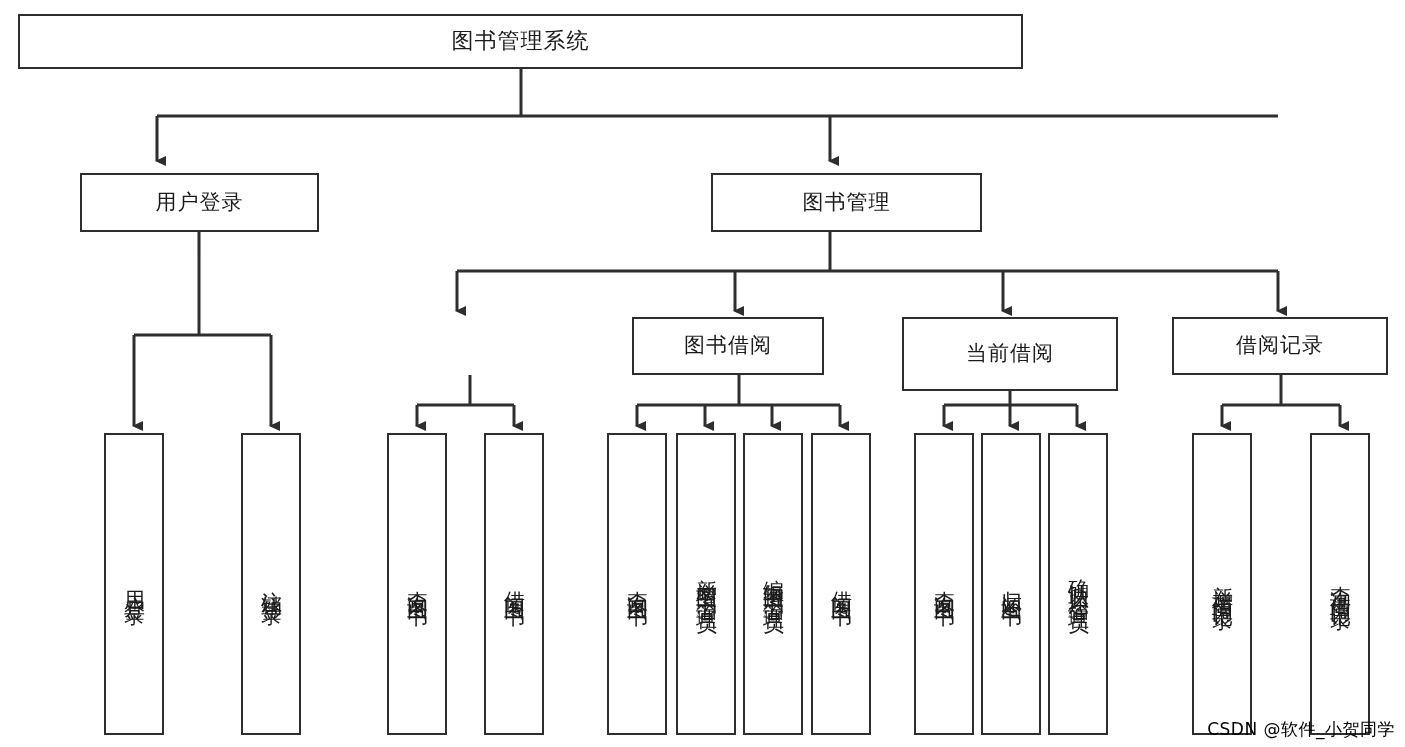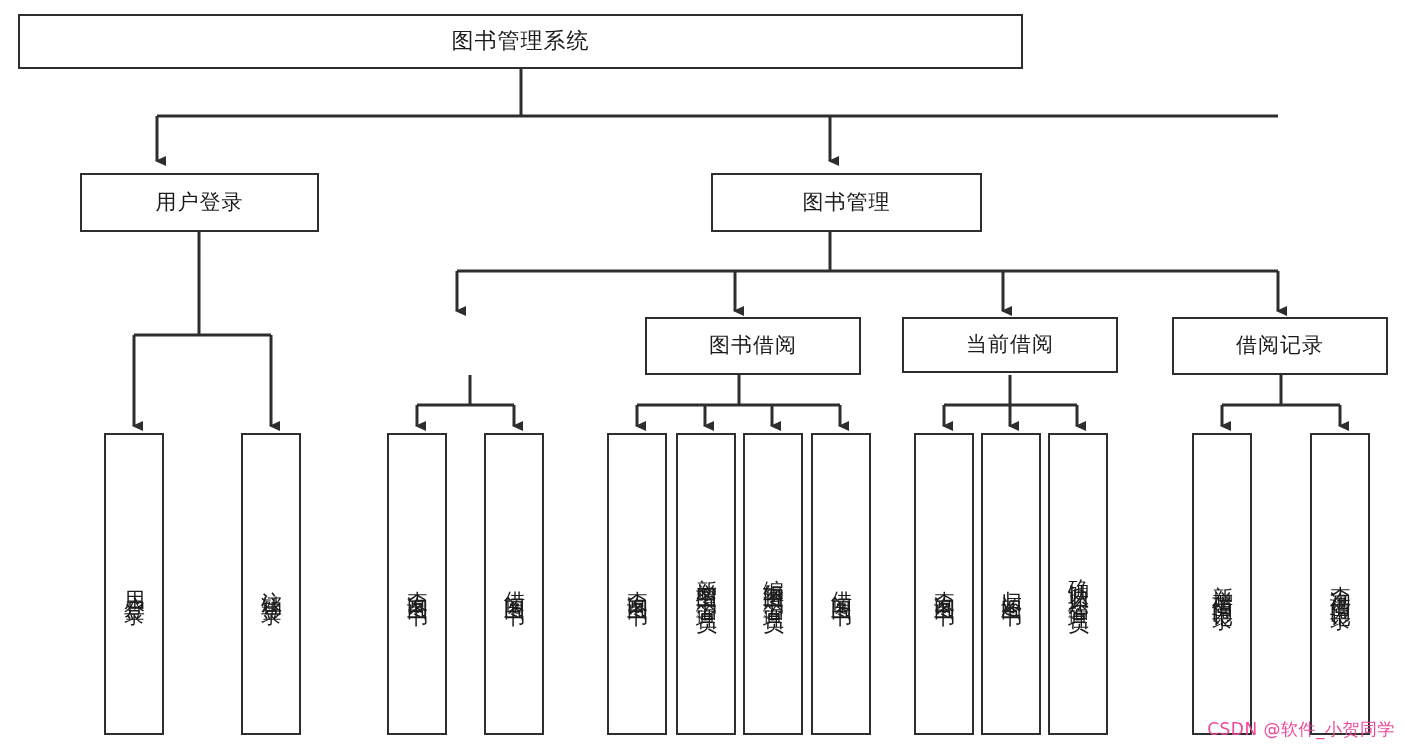--- a/index.html
+++ b/index.html
@@ -48,21 +48,21 @@
     position:absolute;
     left:0;top:0;
     width:1405px;height:747px;
     pointer-events:none;
   }
   .watermark{
     position:absolute;
     right:10px;
     bottom:6px;
     font-size:17px;
-    color:#ec4899;
+    color:#000000;
     letter-spacing:0.5px;
     white-space:nowrap;
     margin-left:12px;
   }
 </style>
 </head>
 <body>
 
 <div id="canvas">
 
@@ -122,25 +122,25 @@
 
   <div class="node lvl1" style="left:80px;top:173px;width:239px;height:59px;">
     <span class="label">用户登录</span>
   </div>
 
   <div class="node lvl1" style="left:711px;top:173px;width:271px;height:59px;">
     <span class="label">图书管理</span>
   </div>
 
 
-  <div class="node lvl2" style="left:645px;top:317px;width:216px;height:58px;">
+  <div class="node lvl2" style="left:632px;top:317px;width:192px;height:58px;">
     <span class="label">图书借阅</span>
   </div>
 
-  <div class="node lvl2" style="left:902px;top:317px;width:216px;height:56px;">
+  <div class="node lvl2" style="left:902px;top:317px;width:216px;height:74px;">
     <span class="label">当前借阅</span>
   </div>
 
   <div class="node lvl2" style="left:1172px;top:317px;width:216px;height:58px;text-align:center;">
     <span class="label">借阅记录</span>
   </div>
 
   <div class="node leaf" style="left:104px;top:433px;width:60px;height:302px;">
     <span class="label">用户登录</span>
   </div>

